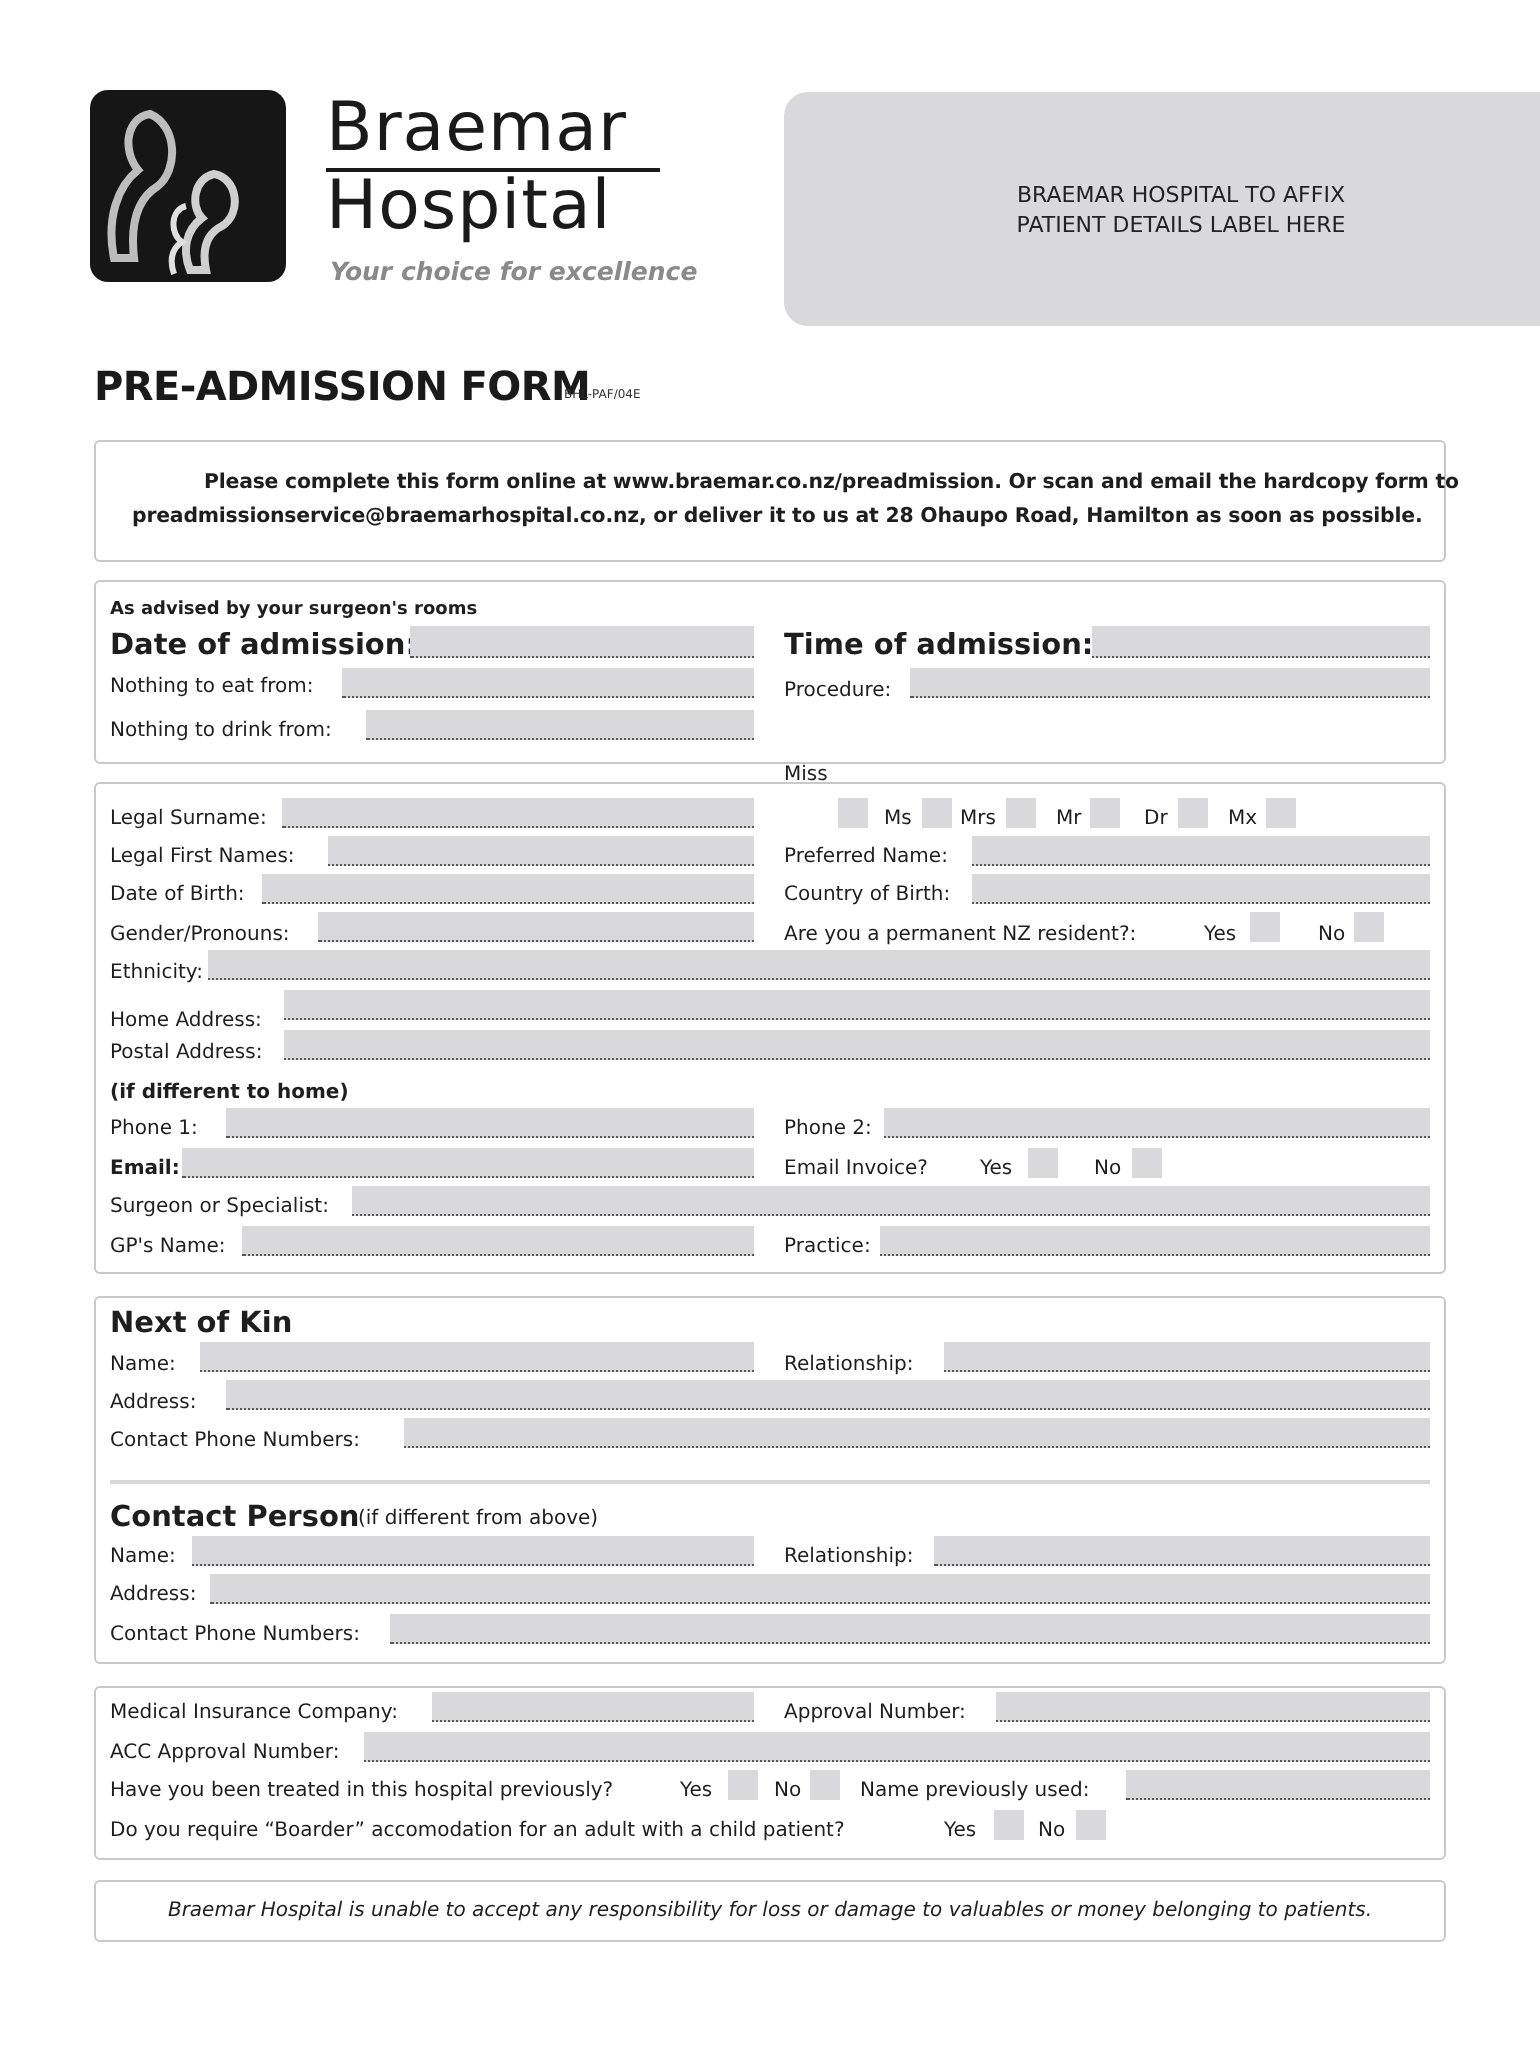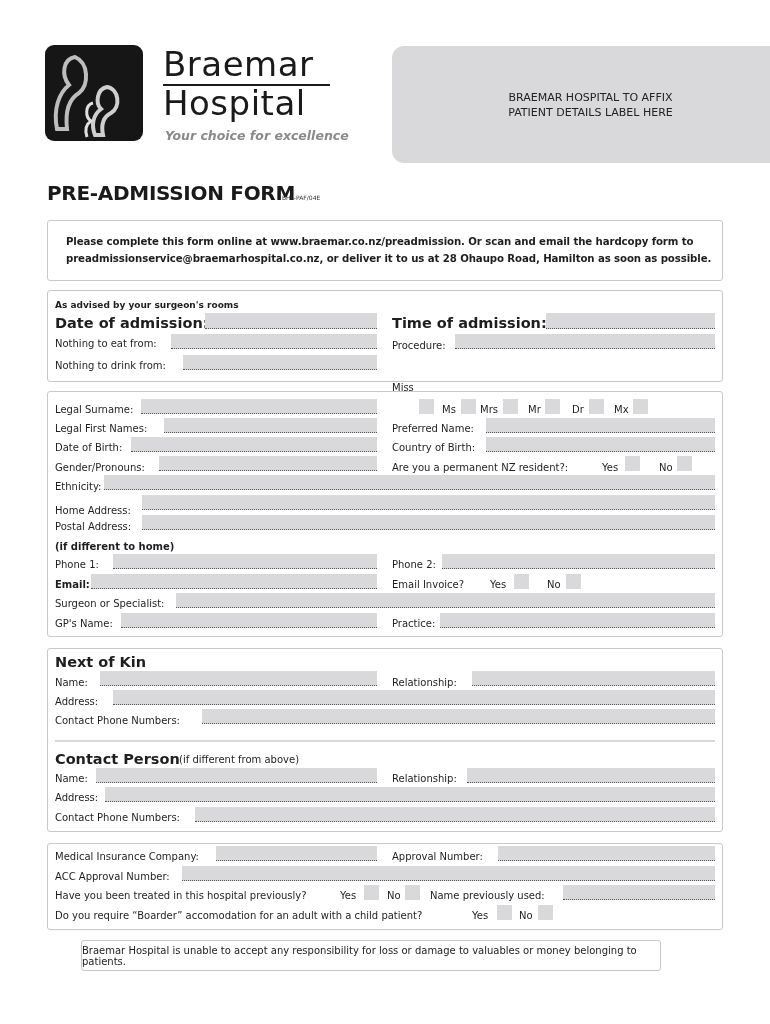--- a/index.html
+++ b/index.html
@@ -28,21 +28,21 @@
 
     .lbl { position: absolute; font-size: 10px; color: #1e1e1e; white-space: nowrap; line-height: 14px; }
     .lbl.big { font-size: 14.5px; font-weight: bold; line-height: 18px; }
     .lbl.small-b { font-size: 9px; font-weight: bold; }
     .lbl.sub { font-size: 10px; font-weight: bold; }
 
     .fld { position: absolute; height: 15px; background: #d9d9db; border-bottom: 1px dotted #555; }
     .chk { position: absolute; width: 15px; height: 15px; background: #d9d9db; }
     .divider { position: absolute; left: 55px; width: 660px; height: 2px; background: #d8d8d8; }
 
-    .footer-note { left: 47px; top: 940px; width: 580px; height: 31px; border: 1.5px solid #c8c8c8; border-radius: 3px; display: flex; align-items: center; justify-content: center; font-size: 10px; color: #222; margin-left: 34px; }
+    .footer-note { left: 47px; top: 940px; width: 676px; height: 31px; border: 1.5px solid #c8c8c8; border-radius: 3px; display: flex; align-items: center; justify-content: center; font-size: 10px; font-style: italic; color: #222; }
   </style>
 </head>
 <body>
 
 <div class="abs logo-mark">
   <svg width="98" height="96" viewBox="0 0 98 96">
     <path d="M30 12 C18 14 16 30 24 40 C14 48 8 64 12 84 L22 84 C20 66 24 54 34 48 C44 40 44 18 30 12 Z" fill="none" stroke="#bdbdbd" stroke-width="4"></path>
     <path d="M62 42 C52 44 50 58 56 64 C48 70 46 80 50 90 L58 90 C56 80 58 72 66 68 C76 62 74 44 62 42 Z" fill="none" stroke="#cfcfcf" stroke-width="4"></path>
     <path d="M48 58 C40 60 40 72 46 76 C40 80 40 86 42 92" fill="none" stroke="#e0e0e0" stroke-width="3"></path>
   </svg>
@@ -54,21 +54,21 @@
 
 <div class="abs label-box">
   <span>BRAEMAR HOSPITAL TO AFFIX</span>
   <span>PATIENT DETAILS LABEL HERE</span>
 </div>
 
 <div class="abs form-title">PRE-ADMISSION FORM</div>
 <div class="abs form-code">BHL-PAF/04E</div>
 
 <div class="panel" style="top:220px;height:61px;"></div>
-<div class="abs intro" style="top:236px;">Please complete this form online at www.braemar.co.nz/preadmission. Or scan and email the hardcopy form to</div>
+<div class="abs intro" style="top:236px;margin-left:36px;">Please complete this form online at www.braemar.co.nz/preadmission. Or scan and email the hardcopy form to</div>
 <div class="abs intro" style="top:253px;">preadmissionservice@braemarhospital.co.nz, or deliver it to us at 28 Ohaupo Road, Hamilton as soon as possible.</div>
 
 <div class="panel" style="top:290px;height:92px;"></div>
 <div class="lbl small-b" style="left:55px;top:298px;">As advised by your surgeon's rooms</div>
 <div class="lbl big" style="left:55px;top:314px;">Date of admission:</div>
 <div class="fld" style="left:205px;top:313px;width:172px;height:16px;"></div>
 <div class="lbl big" style="left:392px;top:314px;">Time of admission:</div>
 <div class="fld" style="left:546px;top:313px;width:169px;height:16px;"></div>
 <div class="lbl" style="left:55px;top:337px;">Nothing to eat from:</div>
 <div class="fld" style="left:171px;top:334px;width:206px;"></div>

